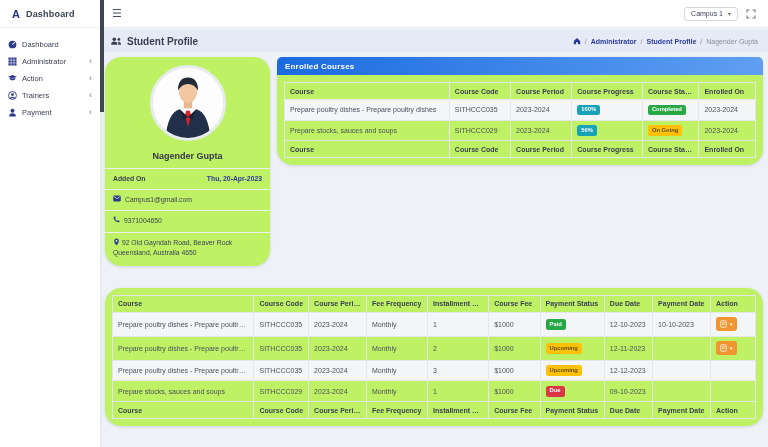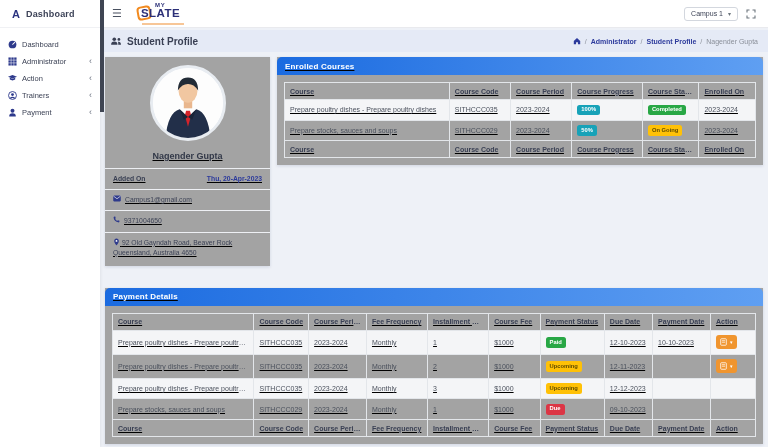--- a/index.html
+++ b/index.html
@@ -46,21 +46,21 @@
              align-items:center; padding:0 10px; }
   .page-title { display:flex; align-items:center; gap:5px; font-size:10px; font-weight:700;
                 color:#3a4054; }
   .breadcrumb { margin-left:auto; display:flex; align-items:center; gap:4px; font-size:7px; }
   .bc-link { color:#2c3a9c; font-weight:600; cursor:pointer; }
   .bc-sep { color:#8a8f99; }
   .bc-current { color:#8a8f99; }
 
   .content { padding:5px 5px 0 5px; }
   .row1 { display:flex; gap:7px; align-items:flex-start; }
-  .card { background:#a3a3a3; border-radius:0; box-shadow:0 1px 3px rgba(30,40,90,.14);text-decoration:underline; }
+  .card { background:#bef264; border-radius:16px; box-shadow:0 1px 3px rgba(30,40,90,.14); }
 
   
   .profile-card { width:165px; flex:0 0 auto; }
   .avatar-wrap { padding:8px 0 4px; text-align:center; }
   .avatar { width:76px; height:76px; border-radius:50%; border:3px solid #e8ecf1;
             display:inline-block; overflow:hidden; background:#fff; }
   .profile-name { text-align:center; font-size:9px; font-weight:700; color:#323848;
                   padding:2px 0 7px; }
   .p-rows { border-top:1px solid #eceef2; }
   .p-row { display:flex; align-items:flex-start; gap:4px; padding:5px 8px;
@@ -158,26 +158,20 @@
       <span class="menu-chevron">‹</span>
     </div>
   </div>
 </div>
 <div class="dark-strip"></div>
 
 <div class="main">
 
   <div class="topbar">
     <span class="hamburger">☰</span>
-    <div class="logo">
-      <span class="logo-box"></span>
-      <span class="logo-my">MY</span>
-      <span class="logo-slate">SLATE</span>
-      <span class="logo-tagline"></span>
-    </div>
     <div class="topbar-right">
       <div class="campus-select">
         <span>Campus 1</span>
         <span class="campus-caret">▾</span>
       </div>
       <svg width="10" height="10" viewBox="0 0 10 10">
           <path d="M1 3.5 L1 1 L3.5 1 M6.5 1 L9 1 L9 3.5 M9 6.5 L9 9 L6.5 9 M3.5 9 L1 9 L1 6.5" fill="none" stroke="#6c757d" stroke-width="1.1"></path>
         </svg>
     </div>
   </div>
@@ -303,21 +297,20 @@
                 <th>Course Status</th>
                 <th>Enrolled On</th>
               </tr>
             </tfoot>
           </table>
         </div>
       </div>
     </div>
 
     <div class="card payment-card">
-      <div class="panel-head">Payment Details</div>
       <div class="tbl-wrap">
         <table>
           <colgroup>
               <col style="width:22%">
               <col style="width:8.5%">
               <col style="width:9%">
               <col style="width:9.5%">
               <col style="width:9.5%">
               <col style="width:8%">
               <col style="width:10%">

